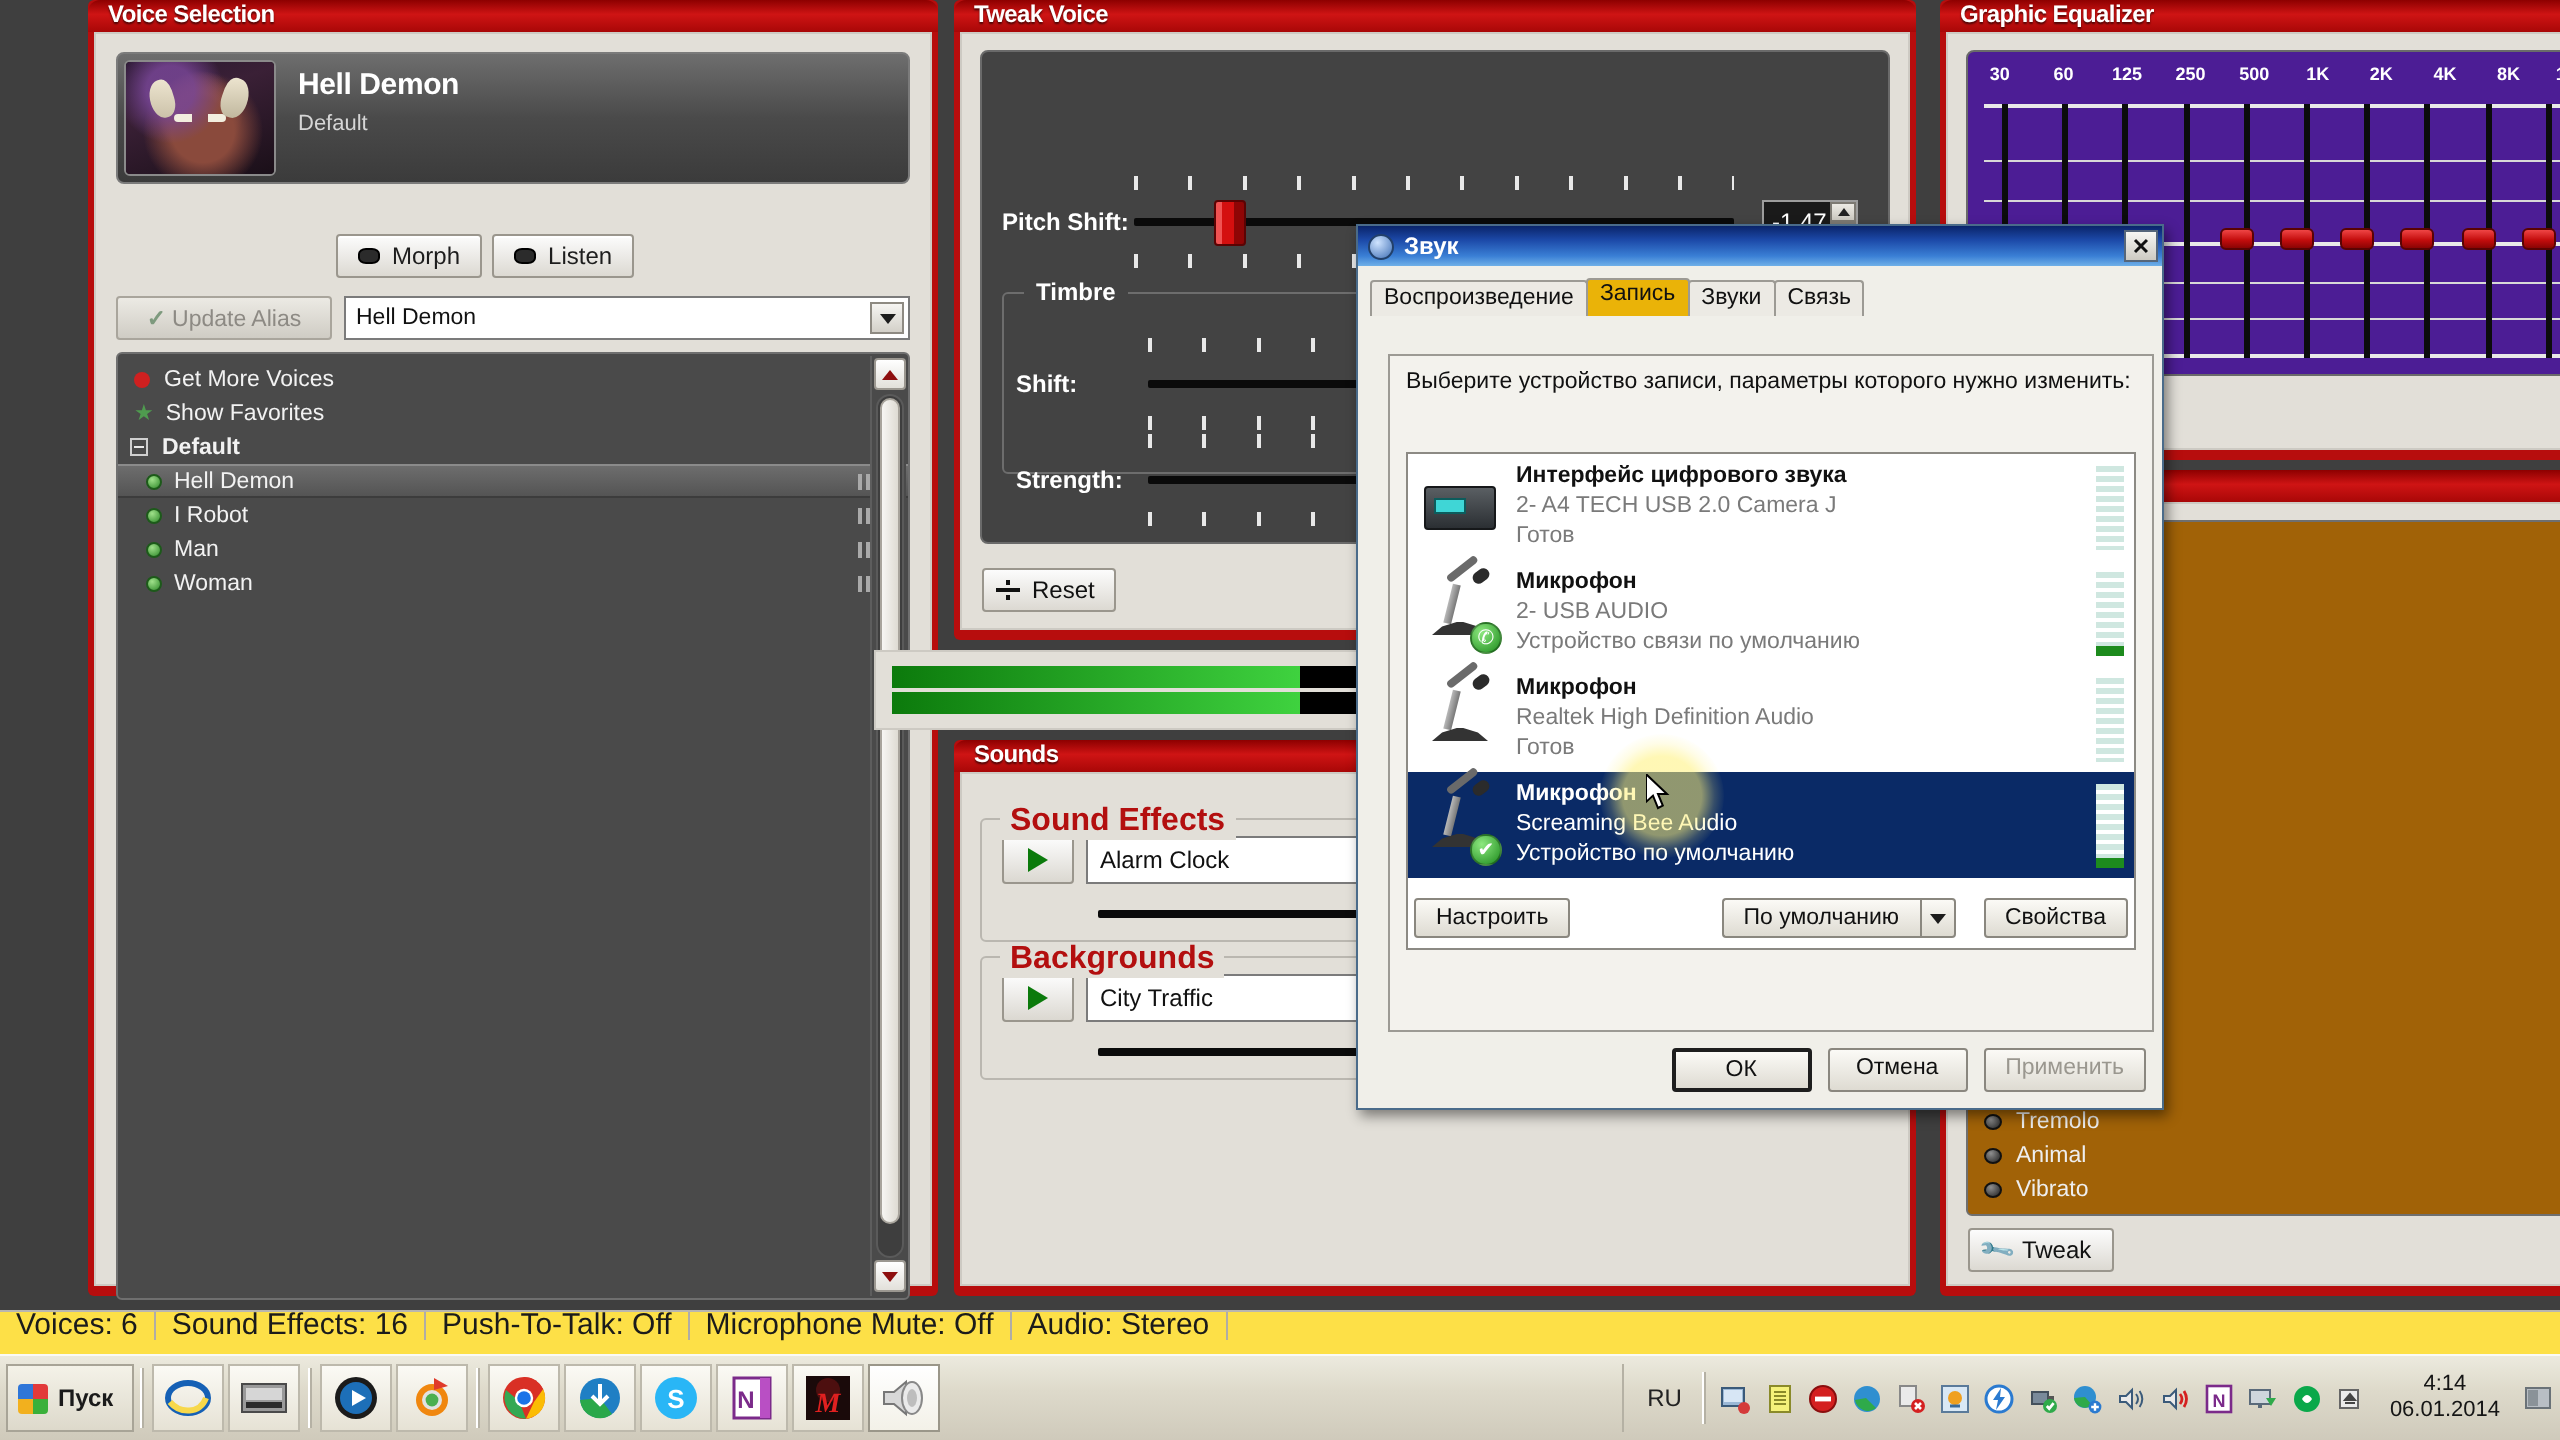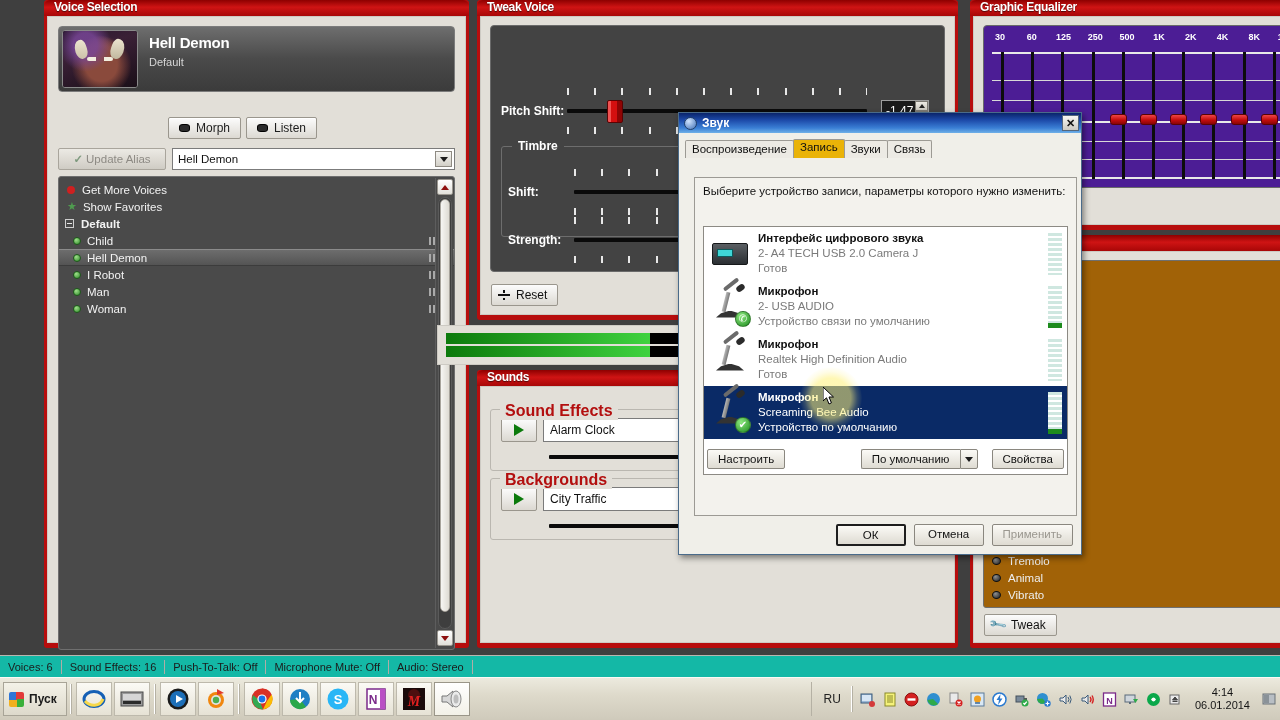--- a/index.html
+++ b/index.html
@@ -262,22 +262,22 @@
     background:radial-gradient(circle at 35% 28%,#8f8f8f,#1f1f1f); border:1px solid #111; }
   .fx-scroll { position:absolute; right:1px; top:1px; bottom:1px; width:18px; background:#4a4a4a; border-left:1px solid #5d5d5d; }
   .btn-tweak { position:absolute; left:10px; bottom:6px;
     background:linear-gradient(to bottom,#fcfcfc,#dcd9d2); border:1px solid #9a968d; border-radius:2px;
     font-size:12px; color:#111; padding:3px 10px 3px 6px; display:flex; align-items:center; gap:5px; }
   .wrench { color:#333; font-size:12px; transform:rotate(-35deg); display:inline-block; }
 
   
   #statusbar {
     position:absolute; left:0; top:655px; width:1280px; height:22px;
-    background:#14b8a6; border-top:1px solid #b9b6af; display:flex; align-items:center;
-    font-size:11px; color:#1b1b1b;
+    background:#fde047; border-top:1px solid #b9b6af; display:flex; align-items:flex-start;
+    font-size:15px; color:#1b1b1b;
   }
   .sb-cell { padding:0 8px; border-right:1px solid #b0ada6; line-height:14px; white-space:nowrap; }
 
   
   #taskbar {
     position:absolute; left:0; top:677px; width:1280px; height:43px;
     background:linear-gradient(to bottom,#eceade 0%,#dedacb 40%,#cfcabb 100%);
     border-top:1px solid #fafaf5; display:flex; align-items:center;
   }
   .start-btn { margin-left:3px; height:34px; padding:0 9px 0 5px;
@@ -421,25 +421,20 @@
             <span>Get More Voices</span>
           </div>
           <div class="vl-item">
             <span class="dot-star">★</span>
             <span>Show Favorites</span>
           </div>
           <div class="vl-item head">
             <span class="minusbox"></span>
             <span>Default</span>
           </div>
-          <div class="vl-item child">
-            <span class="dot-green"></span>
-            <span>Child</span>
-            <span class="bars-icon"></span>
-          </div>
           <div class="vl-item child sel">
             <span class="dot-green"></span>
             <span>Hell Demon</span>
             <span class="bars-icon"></span>
           </div>
           <div class="vl-item child">
             <span class="dot-green"></span>
             <span>I Robot</span>
             <span class="bars-icon"></span>
           </div>

